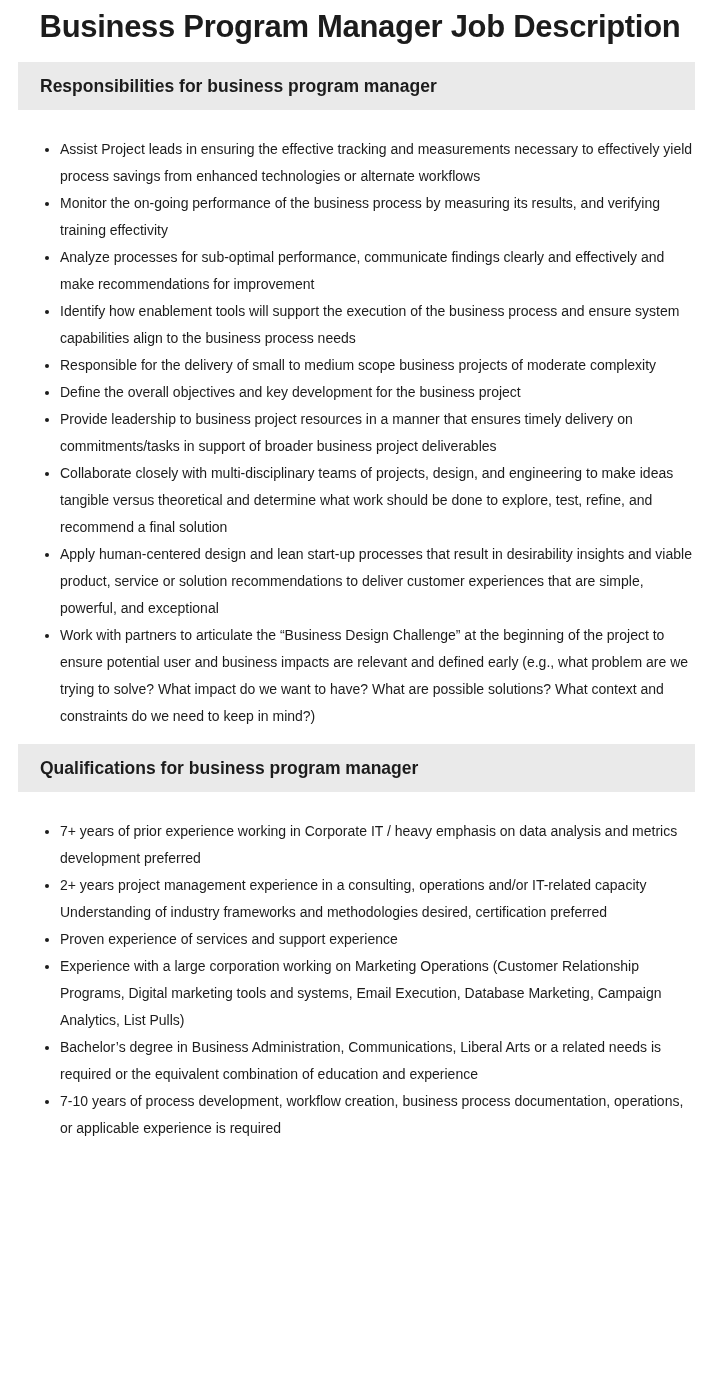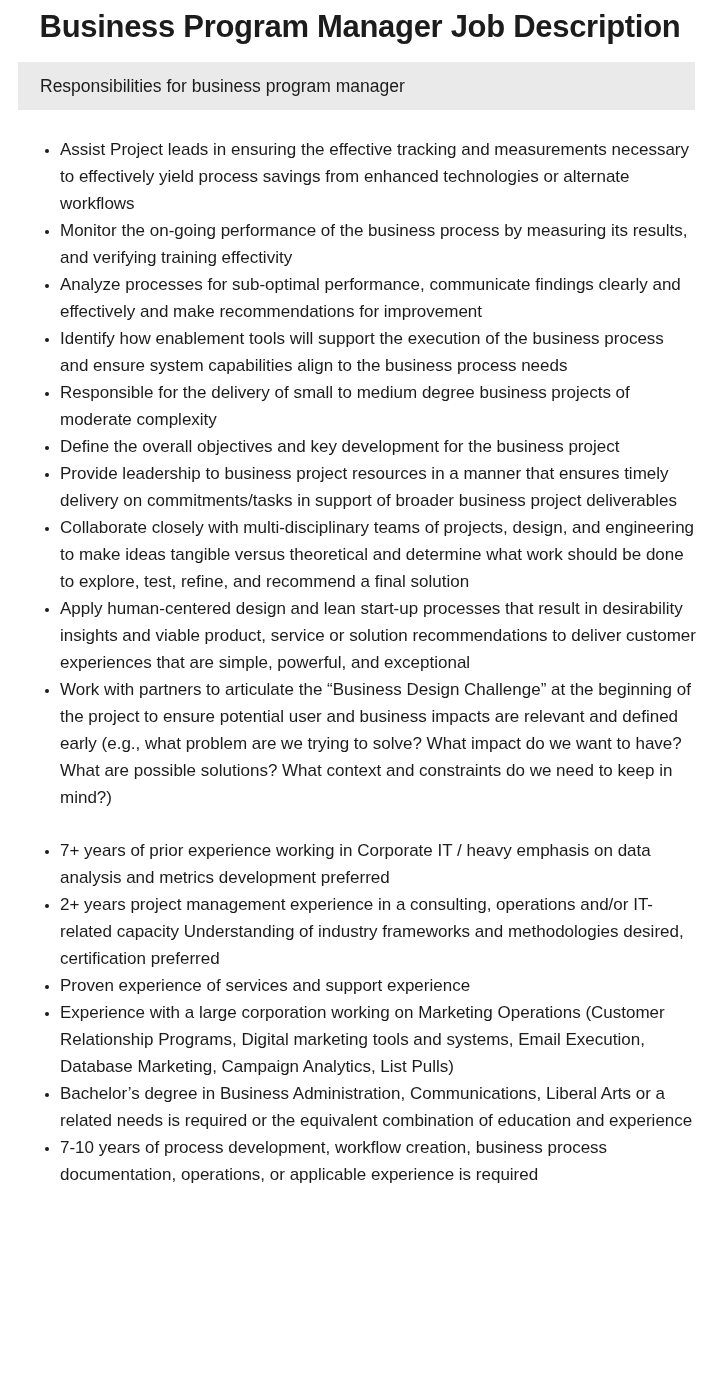--- a/index.html
+++ b/index.html
@@ -39,27 +39,27 @@
   }
   .section-header {
     background: var(--header-bg);
     margin: 0 25px 0 18px;
     padding: 13px 10px 13px 22px;
   }
   .section-header h2 {
     margin: 0;
     font-size: 17.5px;
     line-height: 22px;
-    font-weight: normal;
+    font-weight: bold;
     color: var(--text);
   }
   ul.bullet-list {
     margin: 26px 24px 14px 0;
     padding-left: 60px;
-    font-size: 17px;
+    font-size: 14px;
     line-height: 27px;
     color: var(--text);
   }
   ul.bullet-list li {
     margin: 0;
     padding: 0;
     list-style: disc outside;
   }
   ul.bullet-list li::marker {
     font-size: 14px;
@@ -75,28 +75,31 @@
 
   <div class="section-header">
     <h2>Responsibilities for business program manager</h2>
   </div>
 
   <ul class="bullet-list">
     <li>Assist Project leads in ensuring the effective tracking and measurements necessary to effectively yield process savings from enhanced technologies or alternate workflows</li>
     <li>Monitor the on-going performance of the business process by measuring its results, and verifying training effectivity</li>
     <li>Analyze processes for sub-optimal performance, communicate findings clearly and effectively and make recommendations for improvement</li>
     <li>Identify how enablement tools will support the execution of the business process and ensure system capabilities align to the business process needs</li>
-    <li>Responsible for the delivery of small to medium degree business projects of moderate complexity</li>
+    <li>Responsible for the delivery of small to medium scope business projects of moderate complexity</li>
     <li>Define the overall objectives and key development for the business project</li>
     <li>Provide leadership to business project resources in a manner that ensures timely delivery on commitments/tasks in support of broader business project deliverables</li>
     <li>Collaborate closely with multi-disciplinary teams of projects, design, and engineering to make ideas tangible versus theoretical and determine what work should be done to explore, test, refine, and recommend a final solution</li>
     <li>Apply human-centered design and lean start-up processes that result in desirability insights and viable product, service or solution recommendations to deliver customer experiences that are simple, powerful, and exceptional</li>
     <li>Work with partners to articulate the “Business Design Challenge” at the beginning of the project to ensure potential user and business impacts are relevant and defined early (e.g., what problem are we trying to solve? What impact do we want to have? What are possible solutions? What context and constraints do we need to keep in mind?)</li>
   </ul>
 
+  <div class="section-header">
+    <h2>Qualifications for business program manager</h2>
+  </div>
 
   <ul class="bullet-list">
     <li>7+ years of prior experience working in Corporate IT / heavy emphasis on data analysis and metrics development preferred</li>
     <li>2+ years project management experience in a consulting, operations and/or IT-related capacity Understanding of industry frameworks and methodologies desired, certification preferred</li>
     <li>Proven experience of services and support experience</li>
     <li>Experience with a large corporation working on Marketing Operations (Customer Relationship Programs, Digital marketing tools and systems, Email Execution, Database Marketing, Campaign Analytics, List Pulls)</li>
     <li>Bachelor’s degree in Business Administration, Communications, Liberal Arts or a related needs is required or the equivalent combination of education and experience</li>
     <li>7-10 years of process development, workflow creation, business process documentation, operations, or applicable experience is required</li>
   </ul>
 

